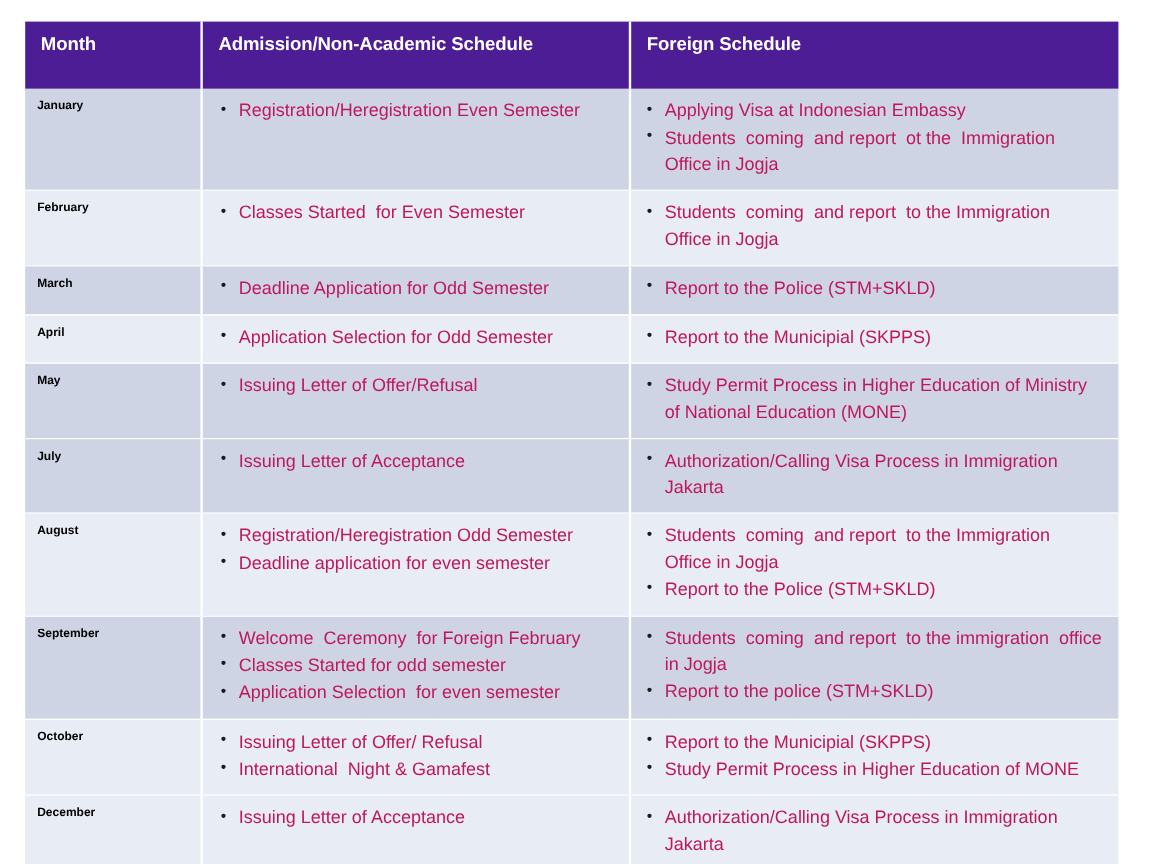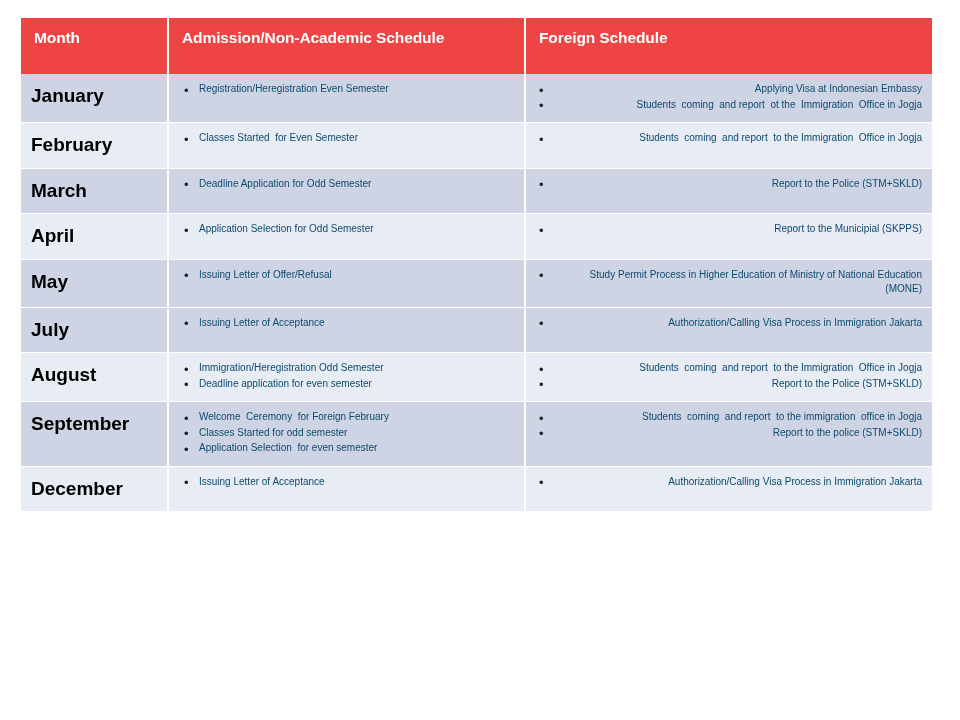--- a/index.html
+++ b/index.html
@@ -24,50 +24,50 @@
     width: 911px;
     border-collapse: collapse;
     table-layout: fixed;
   }
 
   table.schedule col.c-month   { width: 147px; }
   table.schedule col.c-admis   { width: 357px; }
   table.schedule col.c-permit  { width: 407px; }
 
   thead th {
-    background: #ef4444;
+    background: #4c1d95;
     color: #ffffff;
     font-size: 15.5px;
     font-weight: bold;
     text-align: left;
     vertical-align: top;
     padding: 11px 0 11px 13px;
     height: 34px;
     border-right: 2px solid #ffffff;
     letter-spacing: -0.1px;
   }
   thead th.last { border-right: none; }
 
   tbody td {
-    font-size: 10px;
-    color: #0c4a6e;
+    font-size: 15px;
+    color: #be185d;
     vertical-align: top;
     padding: 8px 10px 9px 10px;
     border-right: 2px solid #ffffff;
     border-bottom: 1px solid #ffffff;
     line-height: 1.45;
   }
-  tbody td.last { border-right: none; text-align: right; }
+  tbody td.last { border-right: none; }
 
   tbody tr.band-a td { background: #ced4e4; }
   tbody tr.band-b td { background: #e8ecf5; margin-left: 20px; }
 
   td.month-cell {
     font-weight: bold;
-    font-size: 19px;
+    font-size: 10px;
     color: #000000;
     white-space: nowrap;
   }
 
   ul.bullets {
     margin: 0;
     padding: 0;
     list-style: none;
   }
   ul.bullets li {
@@ -181,21 +181,21 @@
           <td class="permit-cell last">
             <ul class="bullets">
               <li>Authorization/Calling Visa Process in Immigration Jakarta</li>
             </ul>
           </td>
         </tr>
         <tr class="band-b">
           <td class="month-cell">August</td>
           <td class="admis-cell">
             <ul class="bullets">
-              <li>Immigration/Heregistration Odd Semester</li>
+              <li>Registration/Heregistration Odd Semester</li>
               <li>Deadline application for even semester</li>
             </ul>
           </td>
           <td class="permit-cell last">
             <ul class="bullets">
               <li>Students  coming  and report  to the Immigration  Office in Jogja</li>
               <li>Report to the Police (STM+SKLD)</li>
             </ul>
           </td>
         </tr>
@@ -209,20 +209,35 @@
             </ul>
           </td>
           <td class="permit-cell last">
             <ul class="bullets">
               <li>Students  coming  and report  to the immigration  office in Jogja</li>
               <li>Report to the police (STM+SKLD)</li>
             </ul>
           </td>
         </tr>
         <tr class="band-b">
+          <td class="month-cell">October</td>
+          <td class="admis-cell">
+            <ul class="bullets">
+              <li>Issuing Letter of Offer/ Refusal</li>
+              <li>International  Night &amp; Gamafest</li>
+            </ul>
+          </td>
+          <td class="permit-cell last">
+            <ul class="bullets">
+              <li>Report to the Municipial (SKPPS)</li>
+              <li>Study Permit Process in Higher Education of MONE</li>
+            </ul>
+          </td>
+        </tr>
+        <tr class="band-b">
           <td class="month-cell">December</td>
           <td class="admis-cell">
             <ul class="bullets">
               <li>Issuing Letter of Acceptance</li>
             </ul>
           </td>
           <td class="permit-cell last">
             <ul class="bullets">
               <li>Authorization/Calling Visa Process in Immigration Jakarta</li>
             </ul>

